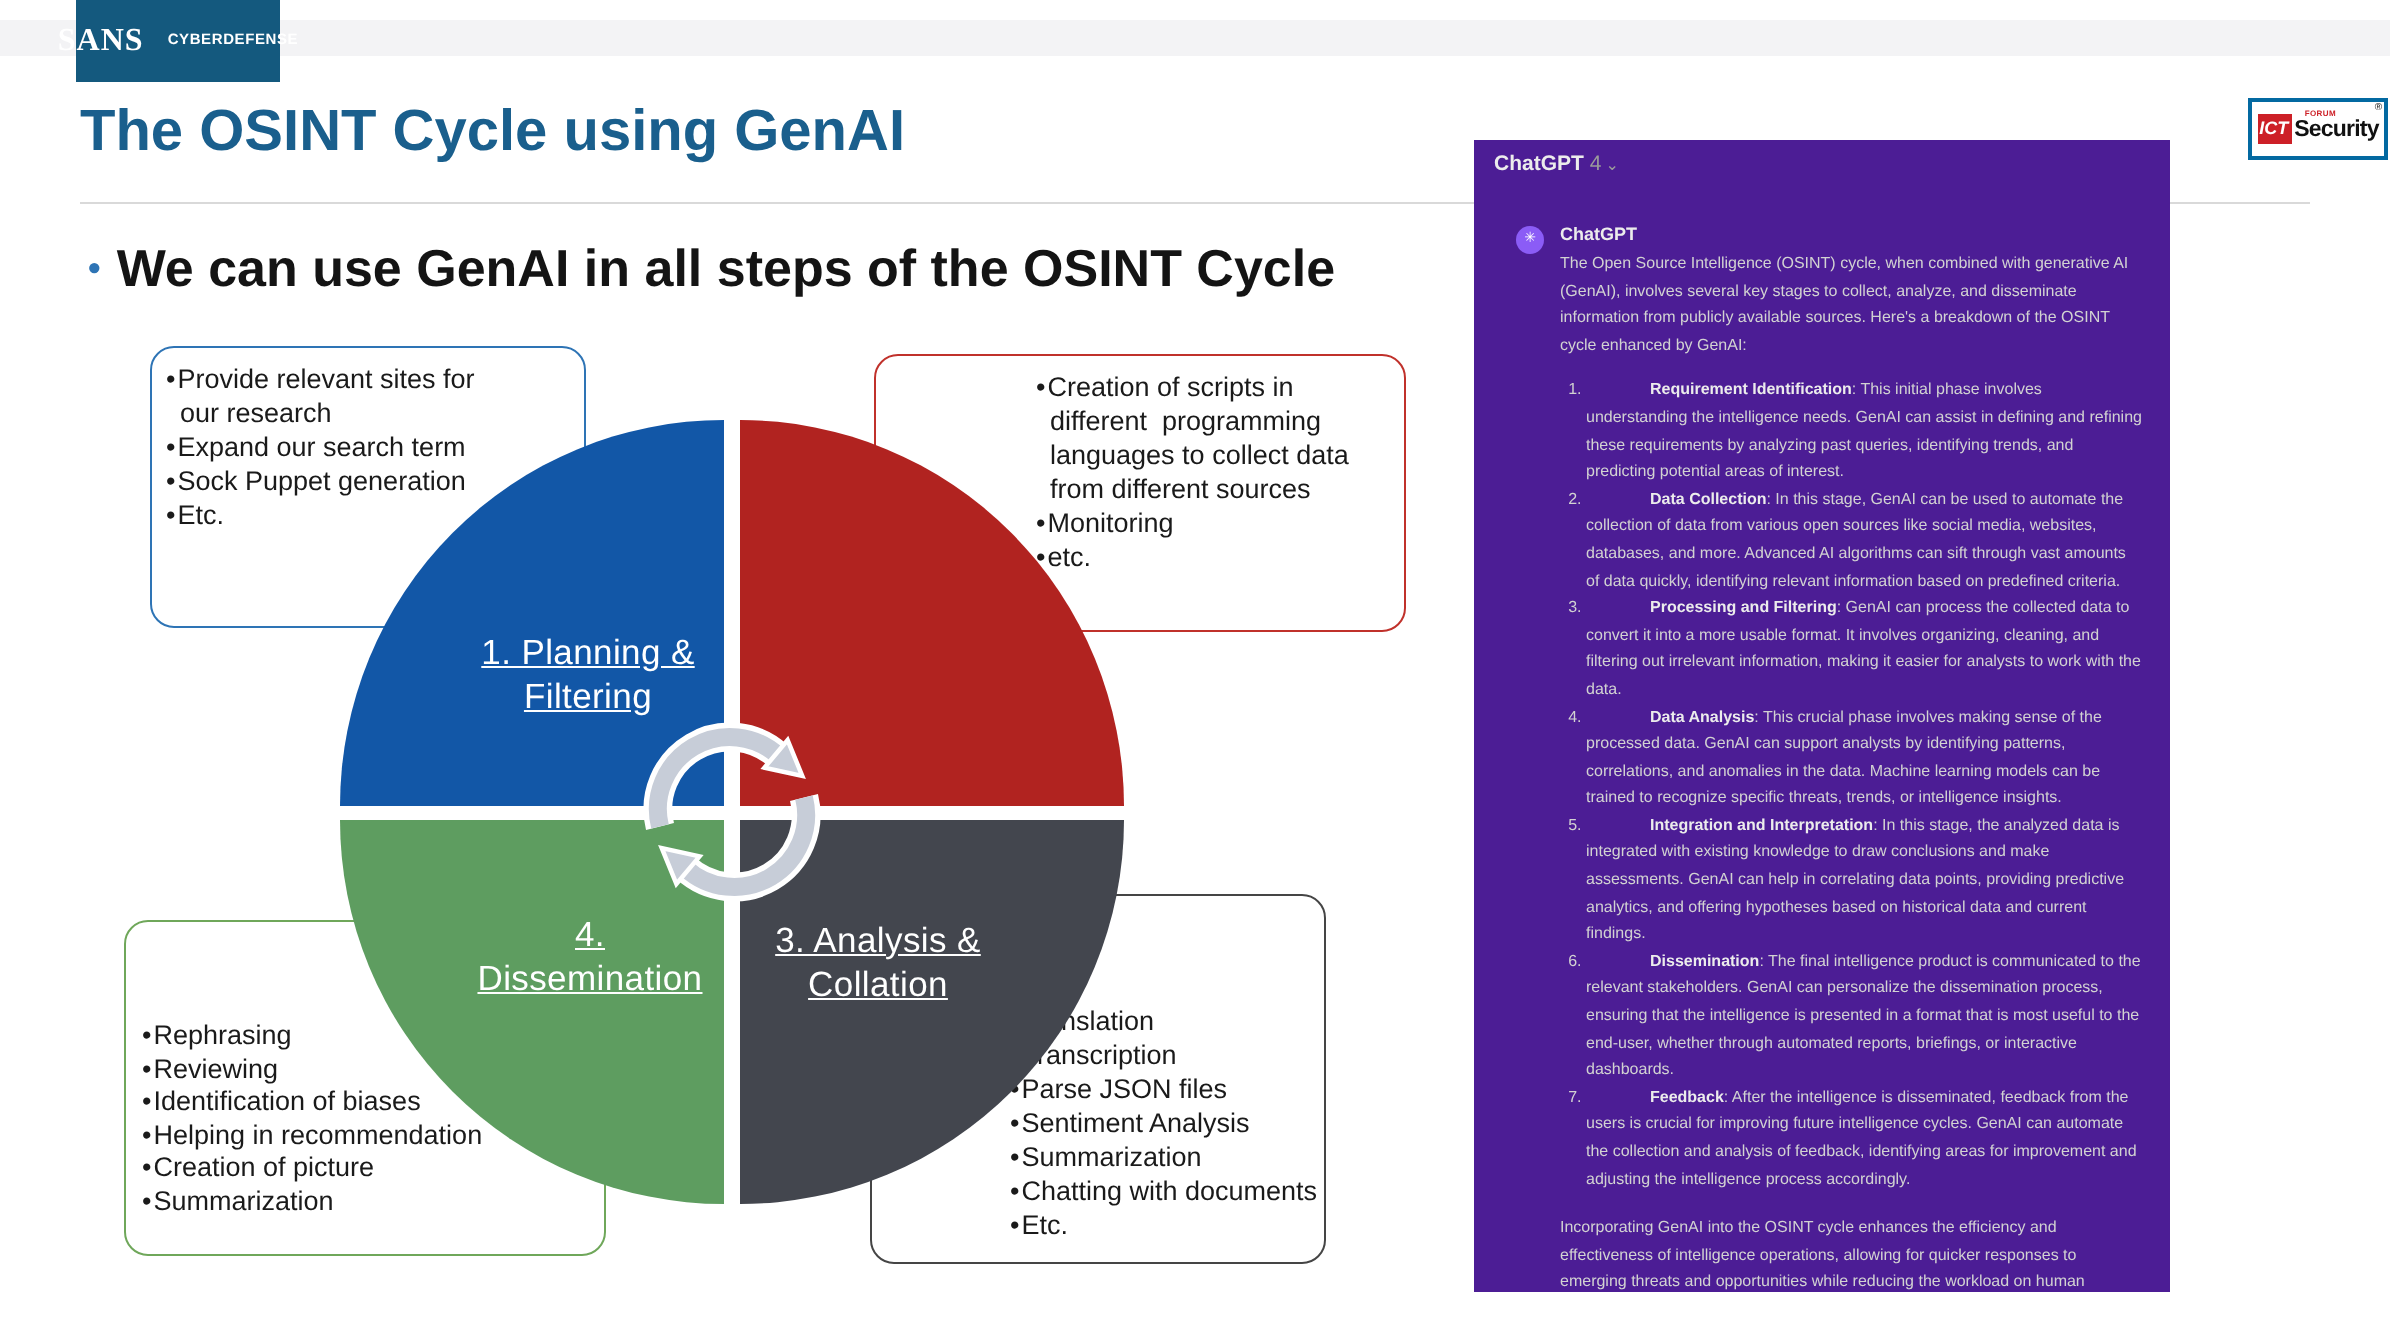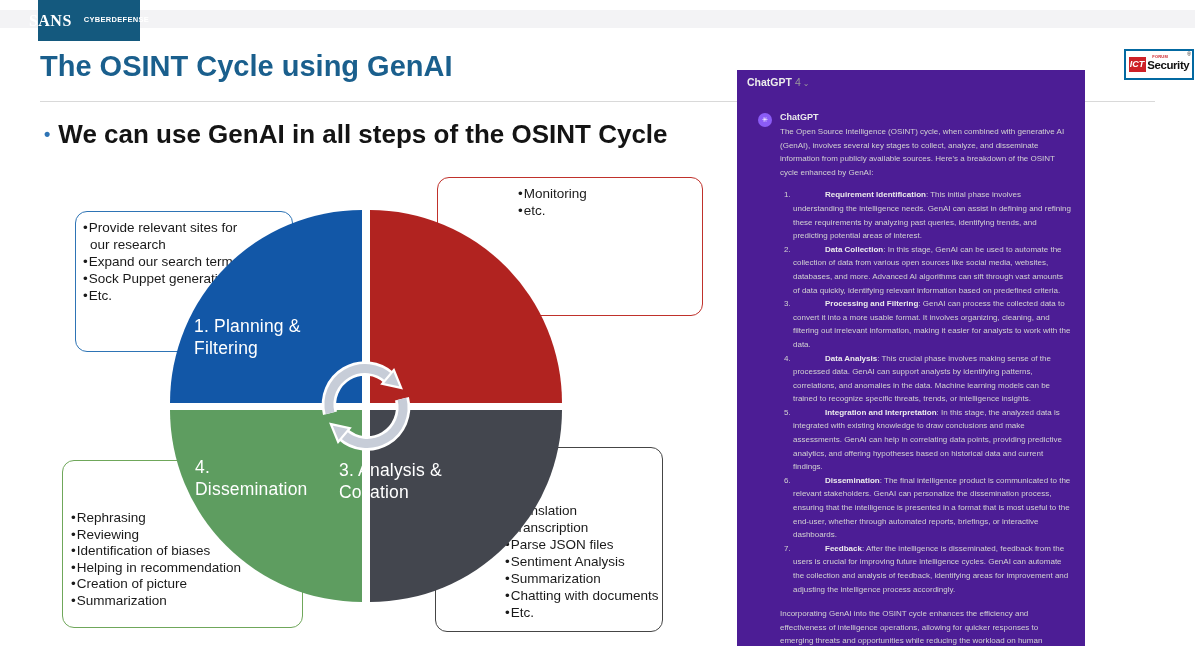--- a/index.html
+++ b/index.html
@@ -27,39 +27,39 @@
   .ict-reg{position:absolute;top:0;right:1px;color:#111;font-size:5px;}
 
   .headline{position:absolute;left:44px;top:119px;font-size:26px;font-weight:bold;color:#141414;}
   .hl-bullet{color:#2e74b5;font-size:18px;vertical-align:3px;margin-right:8px;}
 
   
   .callout{position:absolute;background:#fff;border-radius:12px;box-sizing:border-box;z-index:1;}
   .callout ul{list-style:none;margin:0;padding:0;font-size:13.5px;color:#1a1a1a;}
   .callout li{padding-left:7px;text-indent:-7px;line-height:17px;white-space:pre-wrap;}
   .callout li::before{content:"\2022";margin-right:1px;}
-  .box-planning{left:75px;top:173px;width:218px;height:141px;border:1.5px solid #2e74b5;margin-top:38px;}
+  .box-planning{left:75px;top:173px;width:218px;height:141px;border:1.5px solid #2e74b5;}
   .box-planning ul{margin:7px 0 0 7px;width:158px;}
   .box-collection{left:437px;top:177px;width:266px;height:139px;border:1.5px solid #c0312b;}
   .box-collection ul{margin:7px 0 0 80px;width:172px;}
   .box-dissemination{left:62px;top:460px;width:241px;height:168px;border:1.5px solid #6fa75a;}
   .box-dissemination ul{margin:49px 0 0 8px;width:172px;line-height:16.5px;}
   .box-dissemination li{line-height:16.5px;}
   .box-analysis{left:435px;top:447px;width:228px;height:185px;border:1.5px solid #454545;}
   .box-analysis ul{margin:54px 0 0 69px;width:158px;}
 
   
   .quad{position:absolute;z-index:2;}
   .q-planning{left:170px;top:210px;width:192px;height:193px;background:#1257a7;border-top-left-radius:100% 100%;}
   .q-collection{left:370px;top:210px;width:192px;height:193px;background:#b12320;border-top-right-radius:100% 100%;}
   .q-dissemination{left:170px;top:410px;width:192px;height:192px;background:#5e9d60;border-bottom-left-radius:100% 100%;}
   .q-analysis{left:370px;top:410px;width:192px;height:192px;background:#43464e;border-bottom-right-radius:100% 100%;}
 
-  .quad-label{position:absolute;z-index:4;width:200px;text-align:left;color:#fff;
-              font-size:17.5px;line-height:21.5px;letter-spacing:.2px;}
+  .quad-label{position:absolute;z-index:4;width:200px;text-align:center;color:#fff;
+              font-size:17.5px;line-height:21.5px;letter-spacing:.2px;text-decoration:underline;}
   .lbl-planning{left:194px;top:316px;}
   .lbl-collection{left:338px;top:323px;}
   .lbl-dissemination{left:195px;top:457px;}
   .lbl-analysis{left:339px;top:460px;}
 
   .cycle-icon{position:absolute;left:306px;top:346px;z-index:3;}
 
   
   .chat-panel{position:absolute;left:737px;top:70px;width:348px;height:576px;background:#4c1d95;
               z-index:5;overflow:hidden;color:#d6d6d6;}
@@ -112,20 +112,21 @@
     <ul>
       <li>Provide relevant sites for our research</li>
       <li>Expand our search term</li>
       <li>Sock Puppet generation</li>
       <li>Etc.</li>
     </ul>
   </div>
 
   <div class="callout box-collection">
     <ul>
+      <li>Creation of scripts in different  programming languages to collect data from different sources</li>
       <li>Monitoring</li>
       <li>etc.</li>
     </ul>
   </div>
 
   <div class="callout box-dissemination">
     <ul>
       <li>Rephrasing</li>
       <li>Reviewing</li>
       <li>Identification of biases</li>

